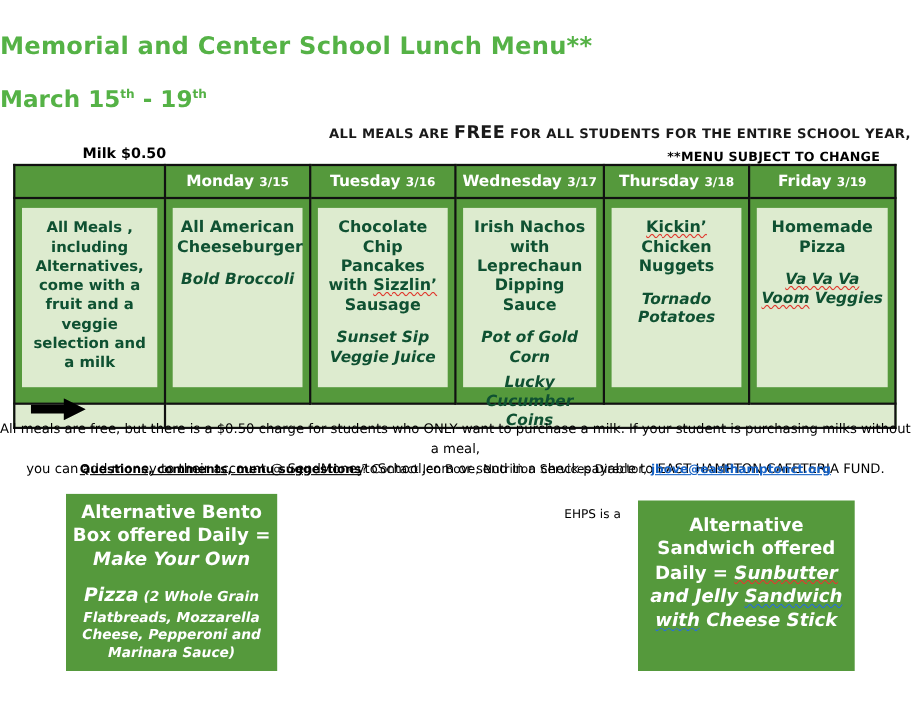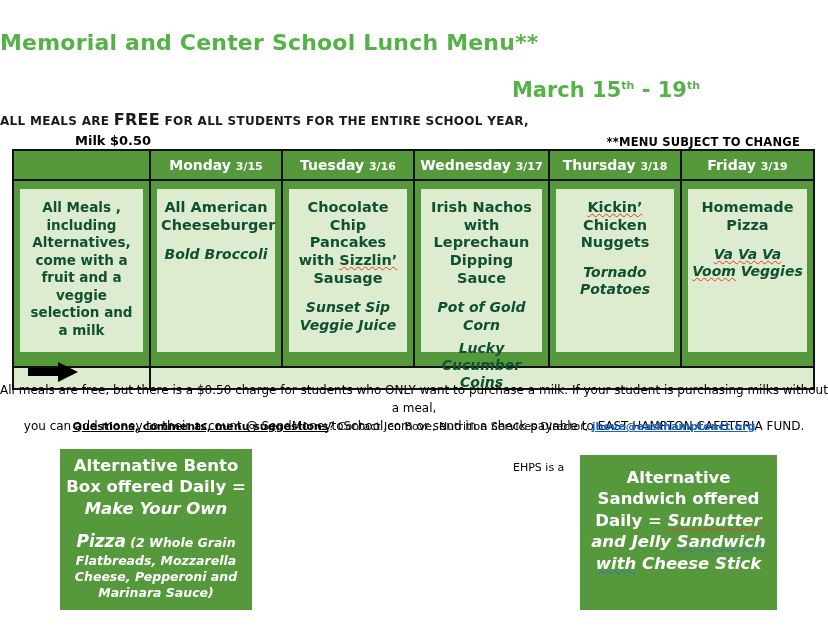--- a/index.html
+++ b/index.html
@@ -29,37 +29,37 @@
     font-size: 22px;
     letter-spacing: 0.2px;
     color: #55B246;
     white-space: nowrap;
   }
   .subtitle {
     position: absolute;
     top: 78px;
     left: 0;
     width: 700px;
-    text-align: right;
+    text-align: left;
     font-family: "DejaVu Sans", sans-serif;
     font-weight: bold;
     font-size: 21px;
     color: #55B246;
     white-space: nowrap;
   }
   .subtitle sup {
     font-size: 11px;
     vertical-align: super;
   }
   .freeline {
     position: absolute;
     top: 110px;
     left: 0;
     width: 828px;
-    text-align: left;
+    text-align: right;
     font-family: "DejaVu Sans", sans-serif;
     font-weight: bold;
     font-size: 12px;
     color: #1a1a1a;
     white-space: nowrap;
     letter-spacing: 0.3px;
   }
   .freeline .big {
     font-size: 16px;
   }

